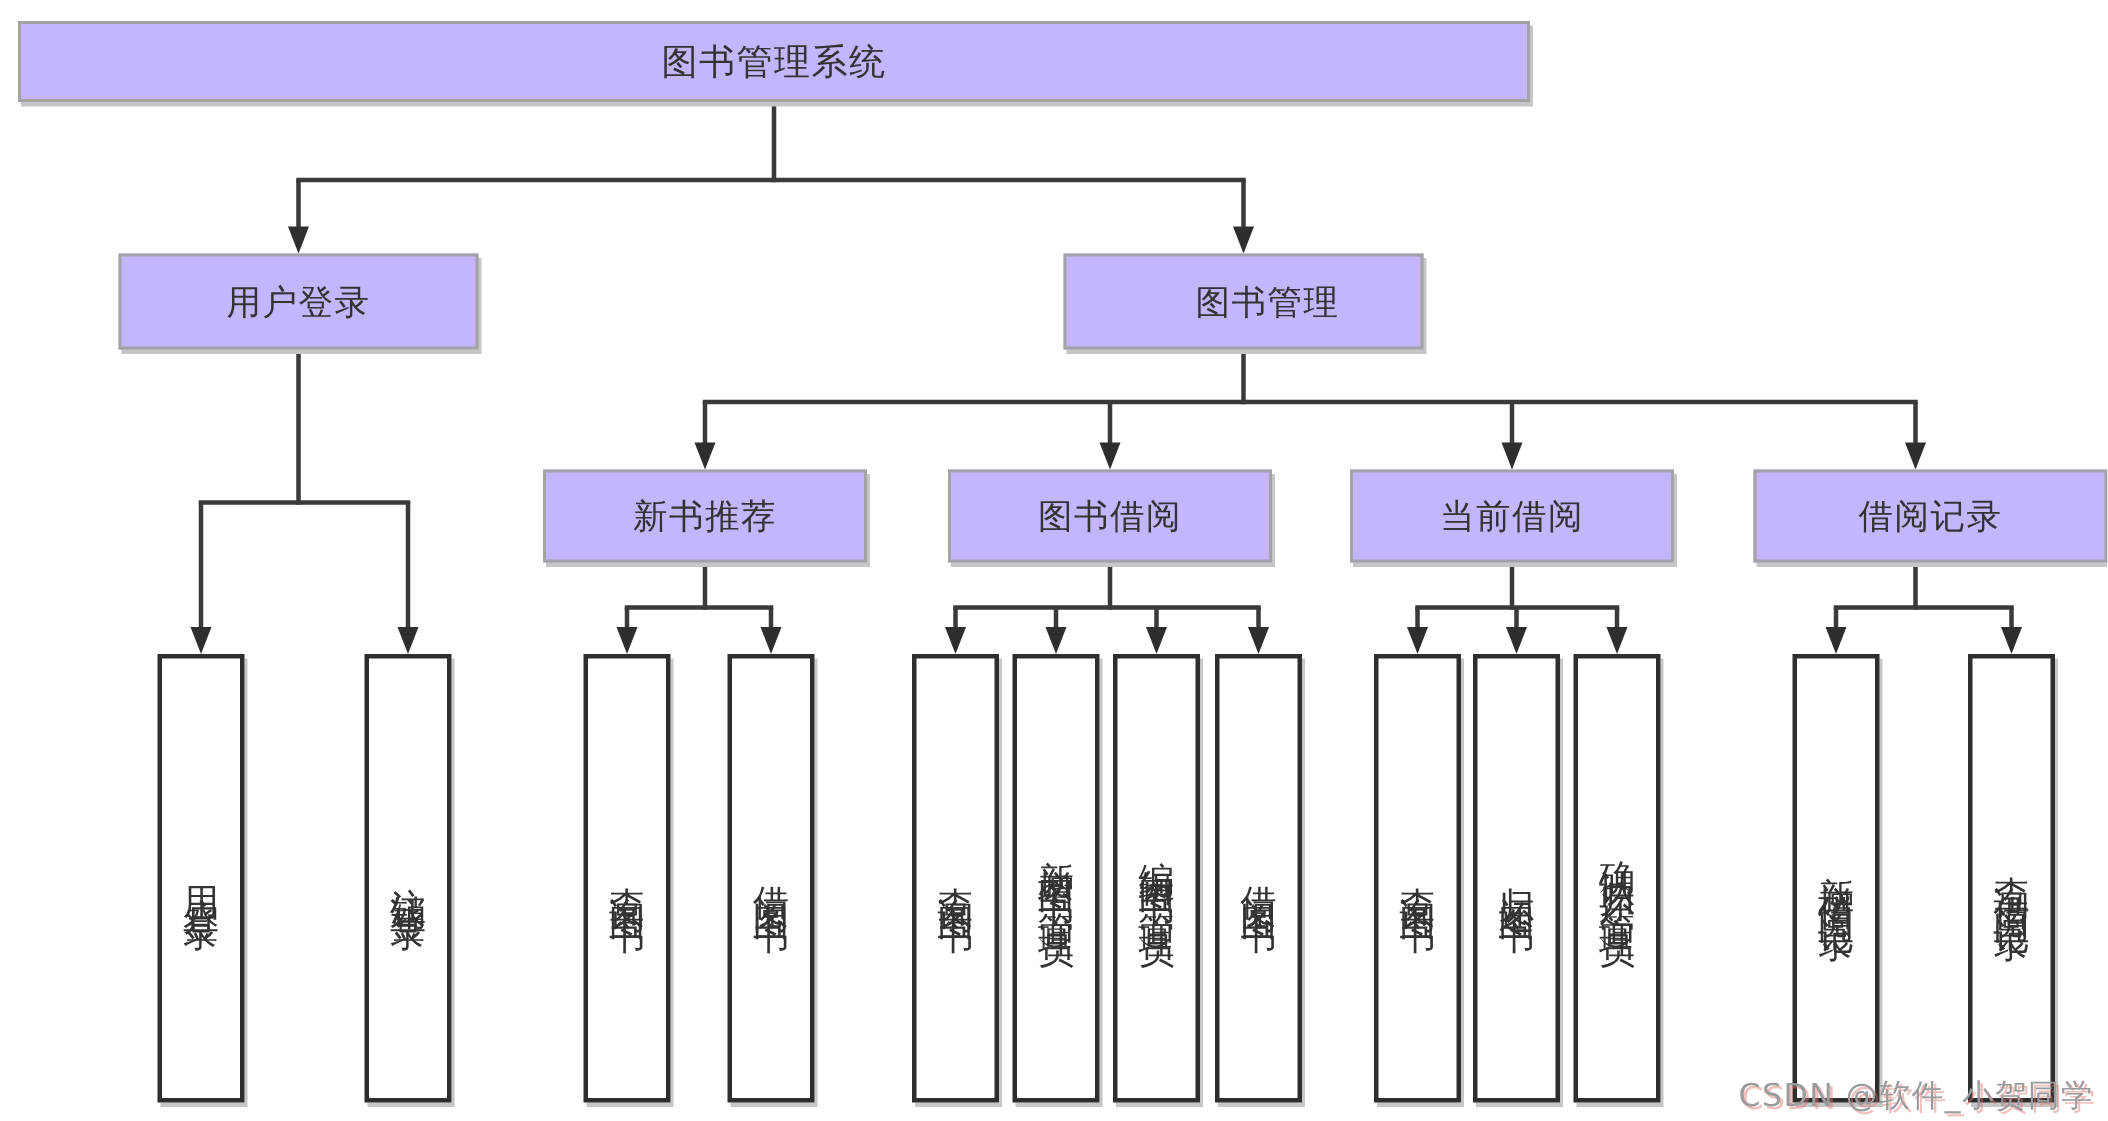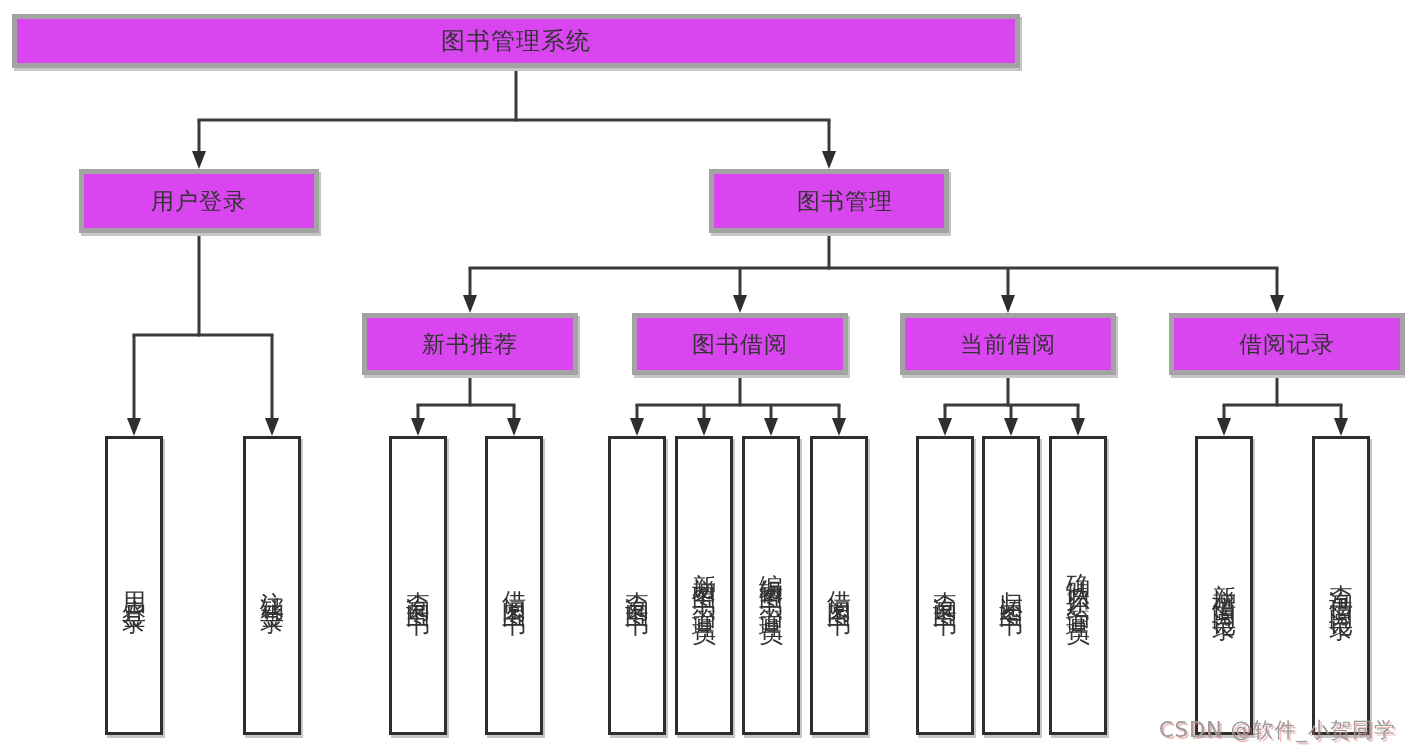--- a/index.html
+++ b/index.html
@@ -2,22 +2,22 @@
 <html><head>
 <meta charset="utf-8">
 <style>
   html,body { margin:0; padding:0; background:#ffffff; }
   .canvas {
     position:relative; width:1405px; height:747px; background:#ffffff;
     font-family:"DejaVu Sans","Liberation Sans",sans-serif; overflow:hidden;
   }
   svg.connectors { position:absolute; left:0; top:0; width:1405px; height:747px; }
   .node {
-    position:absolute; box-sizing:border-box; background:#d946ef;
-    border:5px solid #a3a3a3; box-shadow:2px 3px 0 #c6c6c6;
+    position:absolute; box-sizing:border-box; background:#c4b5fd;
+    border:2px solid #a3a3a3; box-shadow:2px 3px 0 #c6c6c6;
     display:flex; align-items:center; justify-content:center;
     color:#333333; font-size:23px; letter-spacing:1px; white-space:nowrap;
   }
   .node.root { font-size:24px; }
   .leaf {
     position:absolute; box-sizing:border-box; background:#ffffff;
     border:3px solid #2e2e2e; box-shadow:2px 3px 0 #c6c6c6;
     display:flex; align-items:center; justify-content:center;
     color:#333333;
   }

